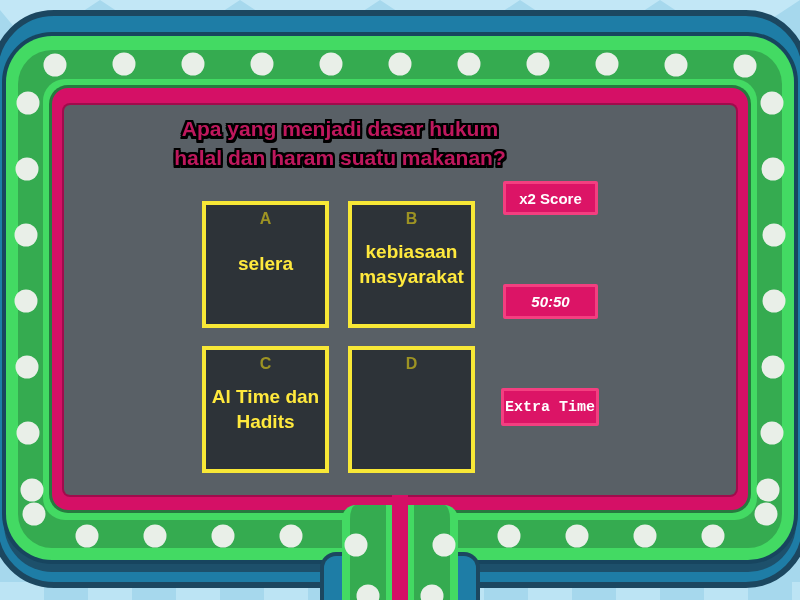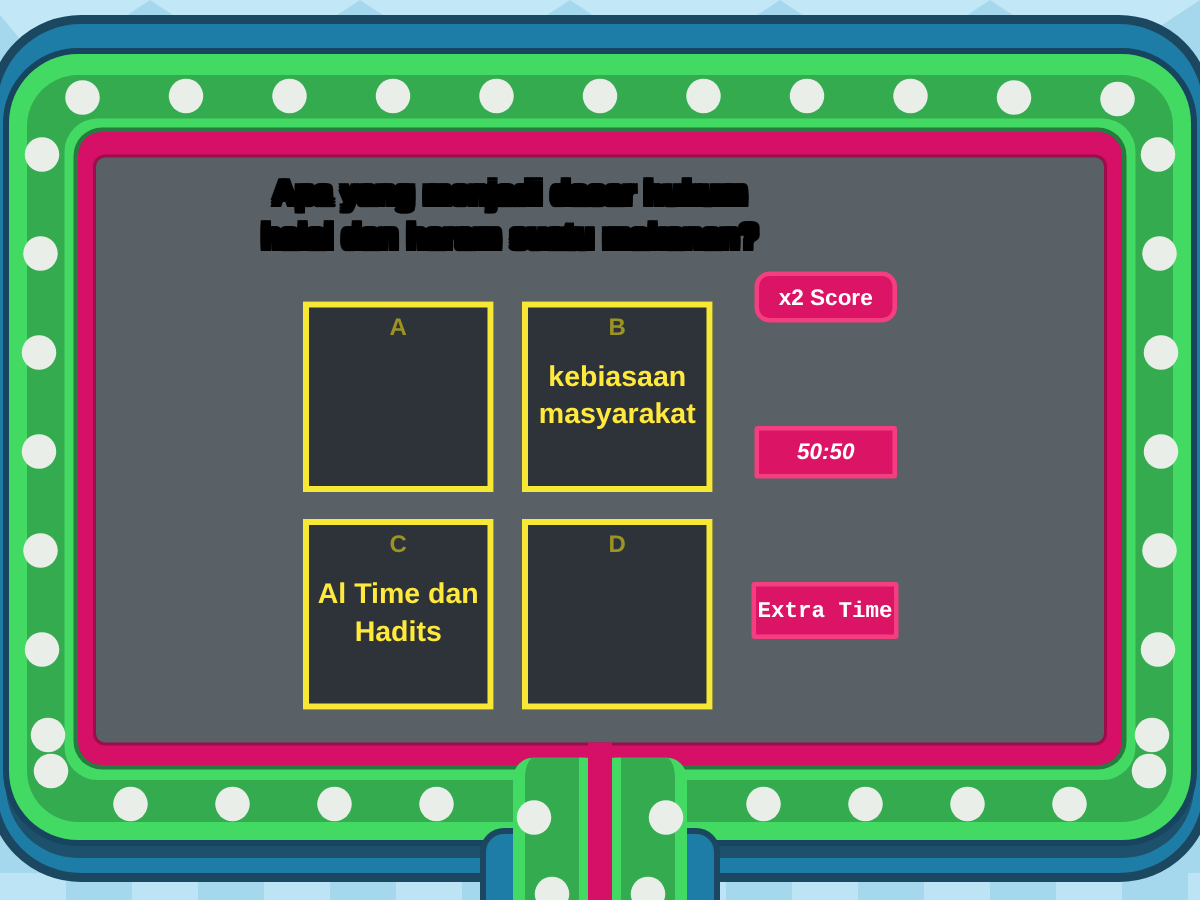--- a/index.html
+++ b/index.html
@@ -52,39 +52,39 @@
   .stem-pink{left:392px;top:495px;width:16px;height:105px;z-index:9;
     background:var(--frame-pink,#d51066);}
 
   
   #bulbs{left:0;top:0;width:800px;height:600px;z-index:10;pointer-events:none;}
   .bulb{position:absolute;width:23px;height:23px;border-radius:50%;
     background:var(--bulb,#e9efe8);transform:translate(-50%,-50%);}
 
   
   .question{left:165px;top:115px;width:350px;z-index:11;text-align:center;
-    color:#000000;font-size:21px;line-height:1.38;
+    color:#be185d;font-size:21px;line-height:1.38;
     text-shadow:-2px -2px 0 #000,2px -2px 0 #000,-2px 2px 0 #000,2px 2px 0 #000,
       -2px 0 0 #000,2px 0 0 #000,0 -2px 0 #000,0 2px 0 #000,0 3px 0 #000,
       2px 3px 0 #000,-2px 3px 0 #000;}
   .answer-grid{left:202px;top:201px;z-index:11;display:grid;
     grid-template-columns:127px 127px;grid-template-rows:127px 127px;
     column-gap:19px;row-gap:18px;}
   .answer-box{position:relative;box-sizing:border-box;width:127px;height:127px;
     background:#2d3338;border:4px solid var(--answer-border,#f8e836);cursor:pointer;}
   .answer-letter{position:absolute;top:5px;left:0;width:100%;text-align:center;
     color:var(--letter-olive,#9d9323);font-size:16px;}
   .answer-text{position:absolute;inset:0;display:flex;align-items:center;
     justify-content:center;text-align:center;padding:0 5px;
     color:var(--answer-yellow,#ffe93d);font-size:19px;line-height:1.3;}
   .powerup{z-index:11;box-sizing:border-box;display:flex;align-items:center;
     justify-content:center;background:var(--button-pink,#dc1466);
     border:3px solid var(--button-border,#f33f80);border-radius:2px;
     color:#ffffff;font-size:15px;cursor:pointer;}
-  #pu-x2{left:503px;top:181px;width:95px;height:34px;border-radius:10px;}
+  #pu-x2{left:503px;top:181px;width:95px;height:34px;}
   #pu-5050{left:503px;top:284px;width:95px;height:35px;font-style:italic;}
   #pu-extra{left:501px;top:388px;width:98px;height:38px;font-family:Liberation Mono, monospace;}
 </style>
 </head>
 <body style="--frame-green: #43da63; --frame-green-dark: #35ab50; --frame-pink: #d51066; --frame-teal: #1e7da6; --panel-gray: #596066; --answer-yellow: #ffe93d; --answer-border: #f8e836; --letter-olive: #9d9323; --button-pink: #dc1466; --button-border: #f33f80; --bulb: #e9efe8;">
 
 <div class="abs sky-zigzag"></div>
 <div class="abs sky-stripes"></div>
 
 <div class="abs frame-teal"></div>
@@ -140,20 +140,21 @@
     <div class="bulb" style="left: 444px; top: 545px;"></div>
     <div class="bulb" style="left: 368px; top: 596px;"></div>
     <div class="bulb" style="left: 432px; top: 596px;"></div>
   </div>
 
 <div class="abs question">Apa yang menjadi dasar hukum halal dan haram suatu makanan?</div>
 
 <div class="abs answer-grid">
   <div class="answer-box">
     <div class="answer-letter">A</div>
+    <div class="answer-text">selera</div>
   </div>
   <div class="answer-box">
     <div class="answer-letter">B</div>
     <div class="answer-text">kebiasaan masyarakat</div>
   </div>
   <div class="answer-box">
     <div class="answer-letter">C</div>
     <div class="answer-text">Al Time dan Hadits</div>
   </div>
   <div class="answer-box">

